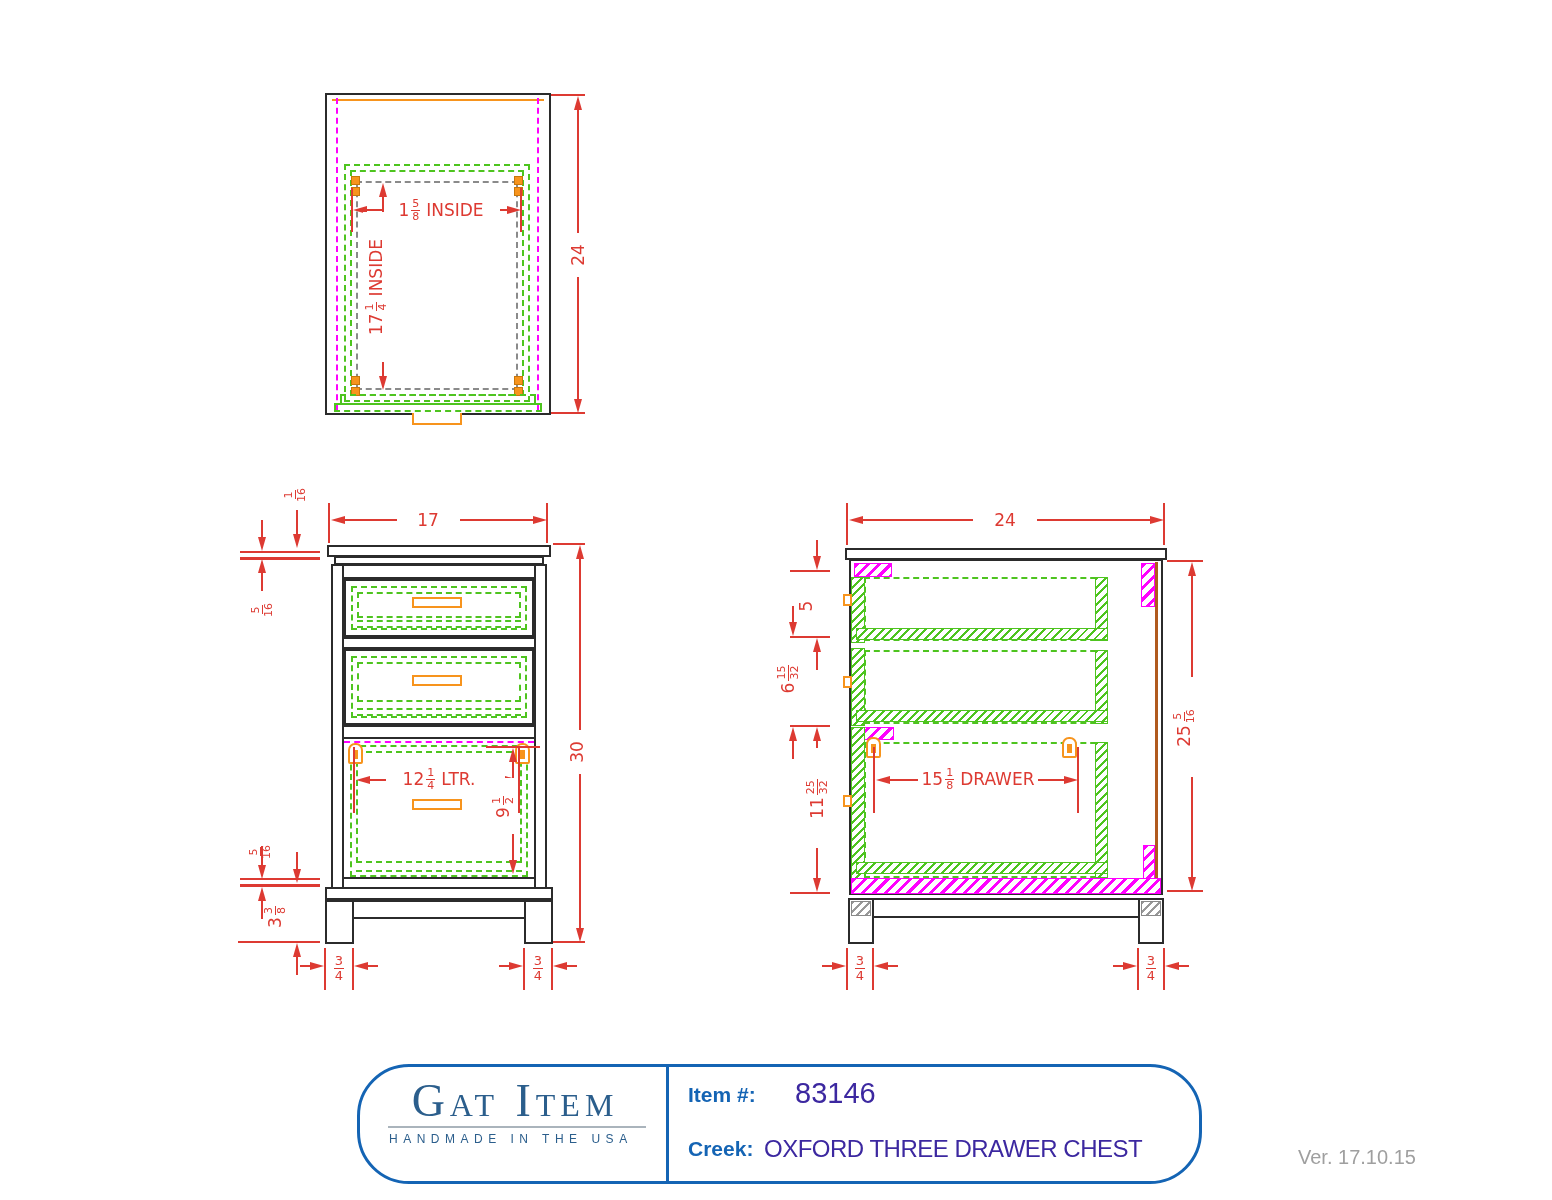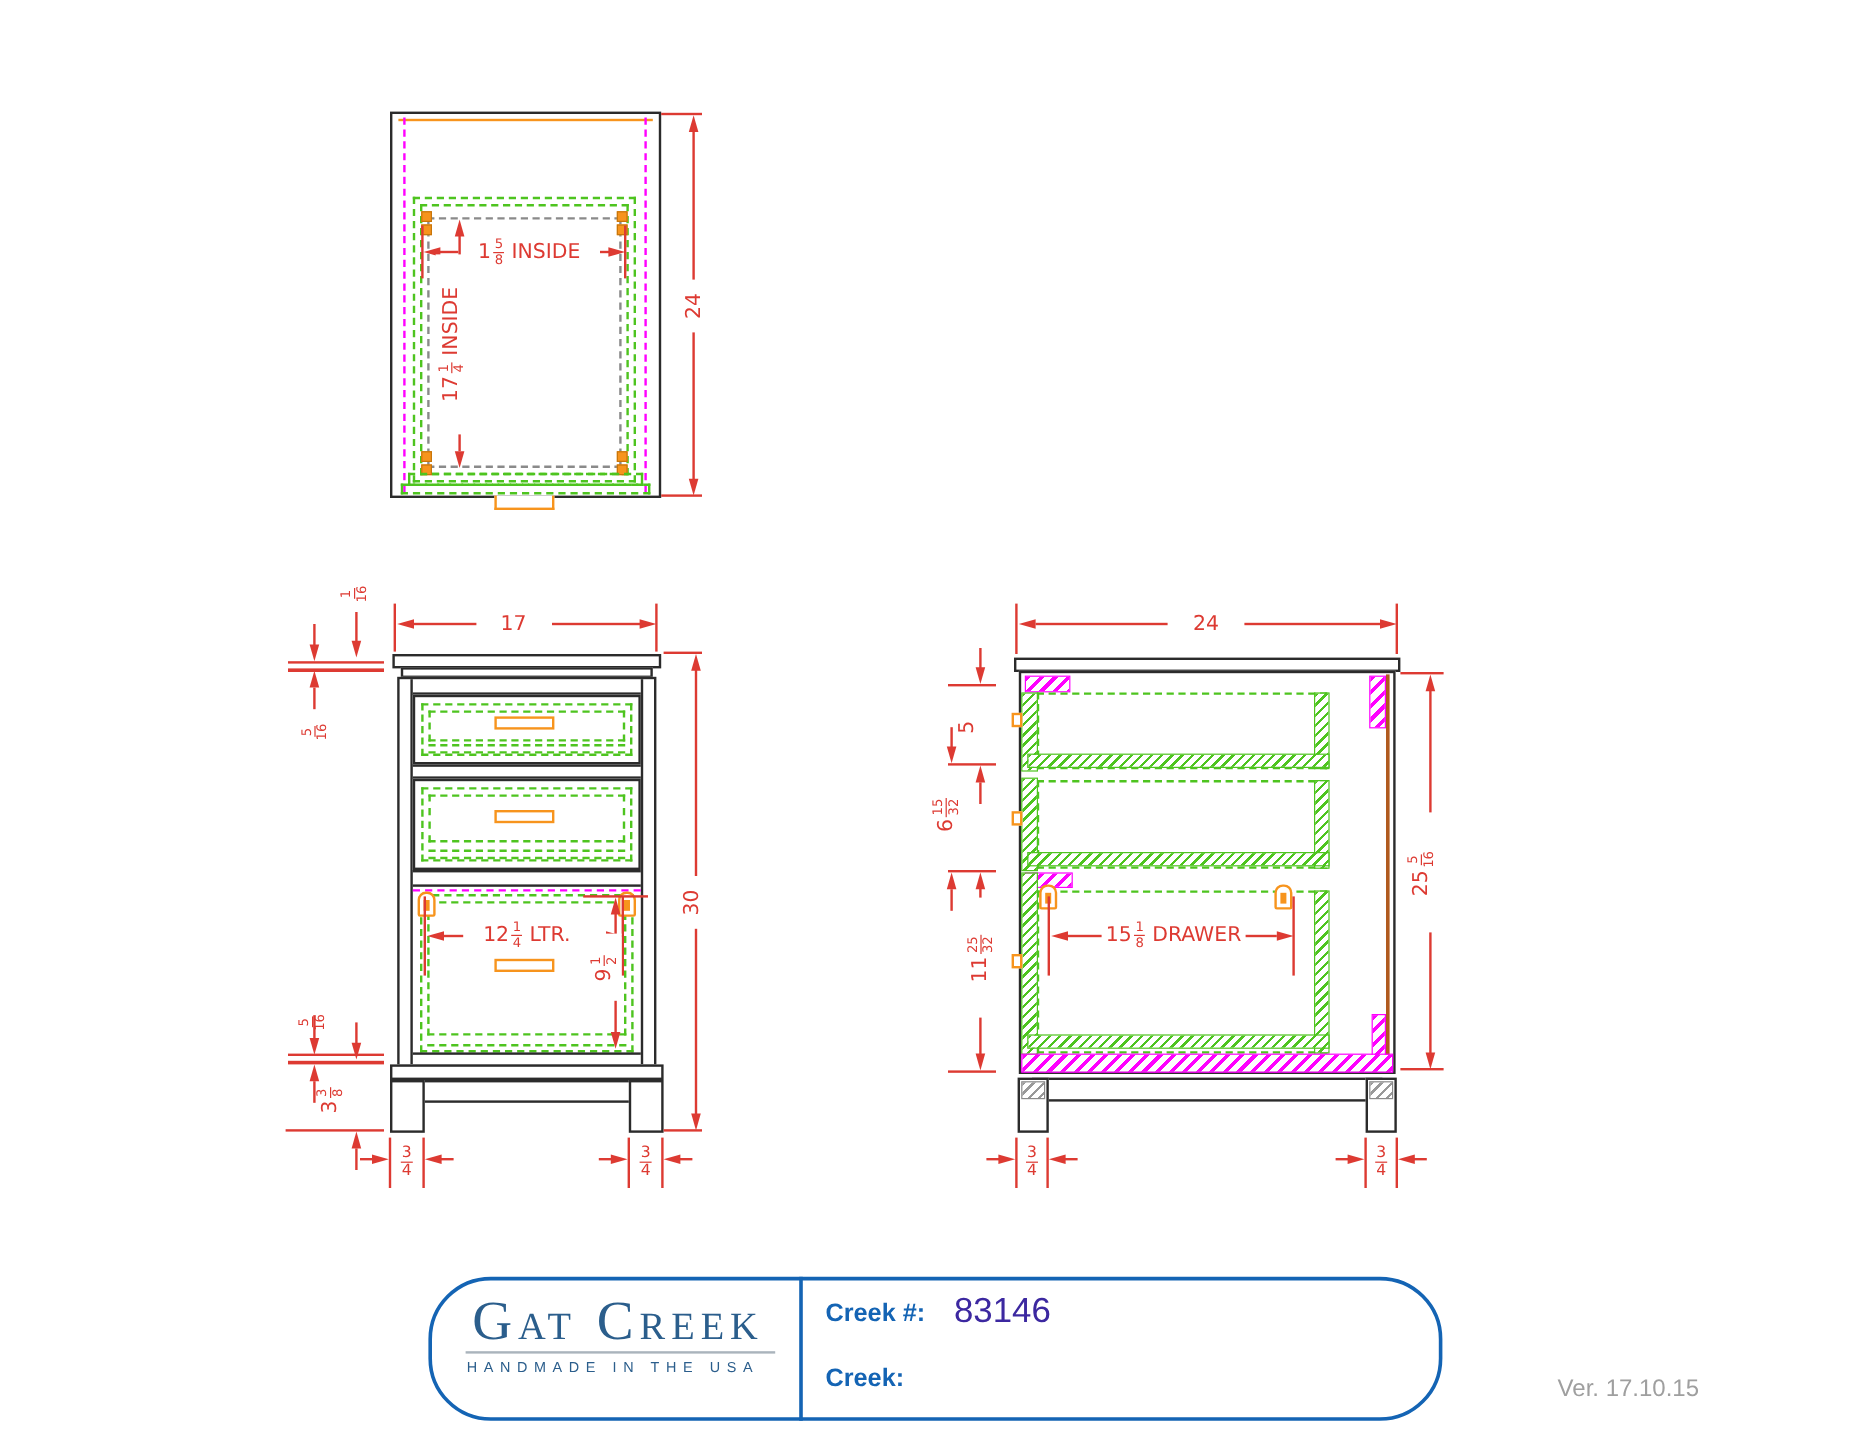--- a/index.html
+++ b/index.html
@@ -427,23 +427,24 @@
       <span class="frac" style="font-size:13px;">
           <span class="fn">3</span>
           <span>4</span>
         </span>
     </div>
   </div>
 
   <div class="sec">
     <div class="tb-box" style="left:357px;top:1064px;width:845px;height:120px;"></div>
     <div class="a" style="left:666px;top:1064px;width:3px;height:120px;background:var(--lblblue);"></div>
-    <div class="brand" style="left:380px;top:1078px;width:270px;">Gat Creek</div>
+    <div class="brand" style="left:380px;top:1078px;width:270px;">Gat Item</div>
     <div class="a" style="left:388px;top:1126px;width:258px;height:2px;background:#aab4bc;"></div>
     <div class="tagline" style="left:389px;top:1132px;">HANDMADE IN THE USA</div>
-    <div class="lbl" style="left:688px;top:1083px;">Creek #:</div>
+    <div class="lbl" style="left:688px;top:1083px;">Item #:</div>
     <div class="val" style="left:795px;top:1077px;font-size:29px;">83146</div>
     <div class="lbl" style="left:688px;top:1137px;">Creek:</div>
+    <div class="val" style="left:764px;top:1135px;font-size:24px;letter-spacing:-0.5px;">OXFORD THREE DRAWER CHEST</div>
   </div>
 
   <div class="ver" style="left:1298px;top:1146px;">Ver. 17.10.15</div>
 
 </div>
 
 </body></html>

